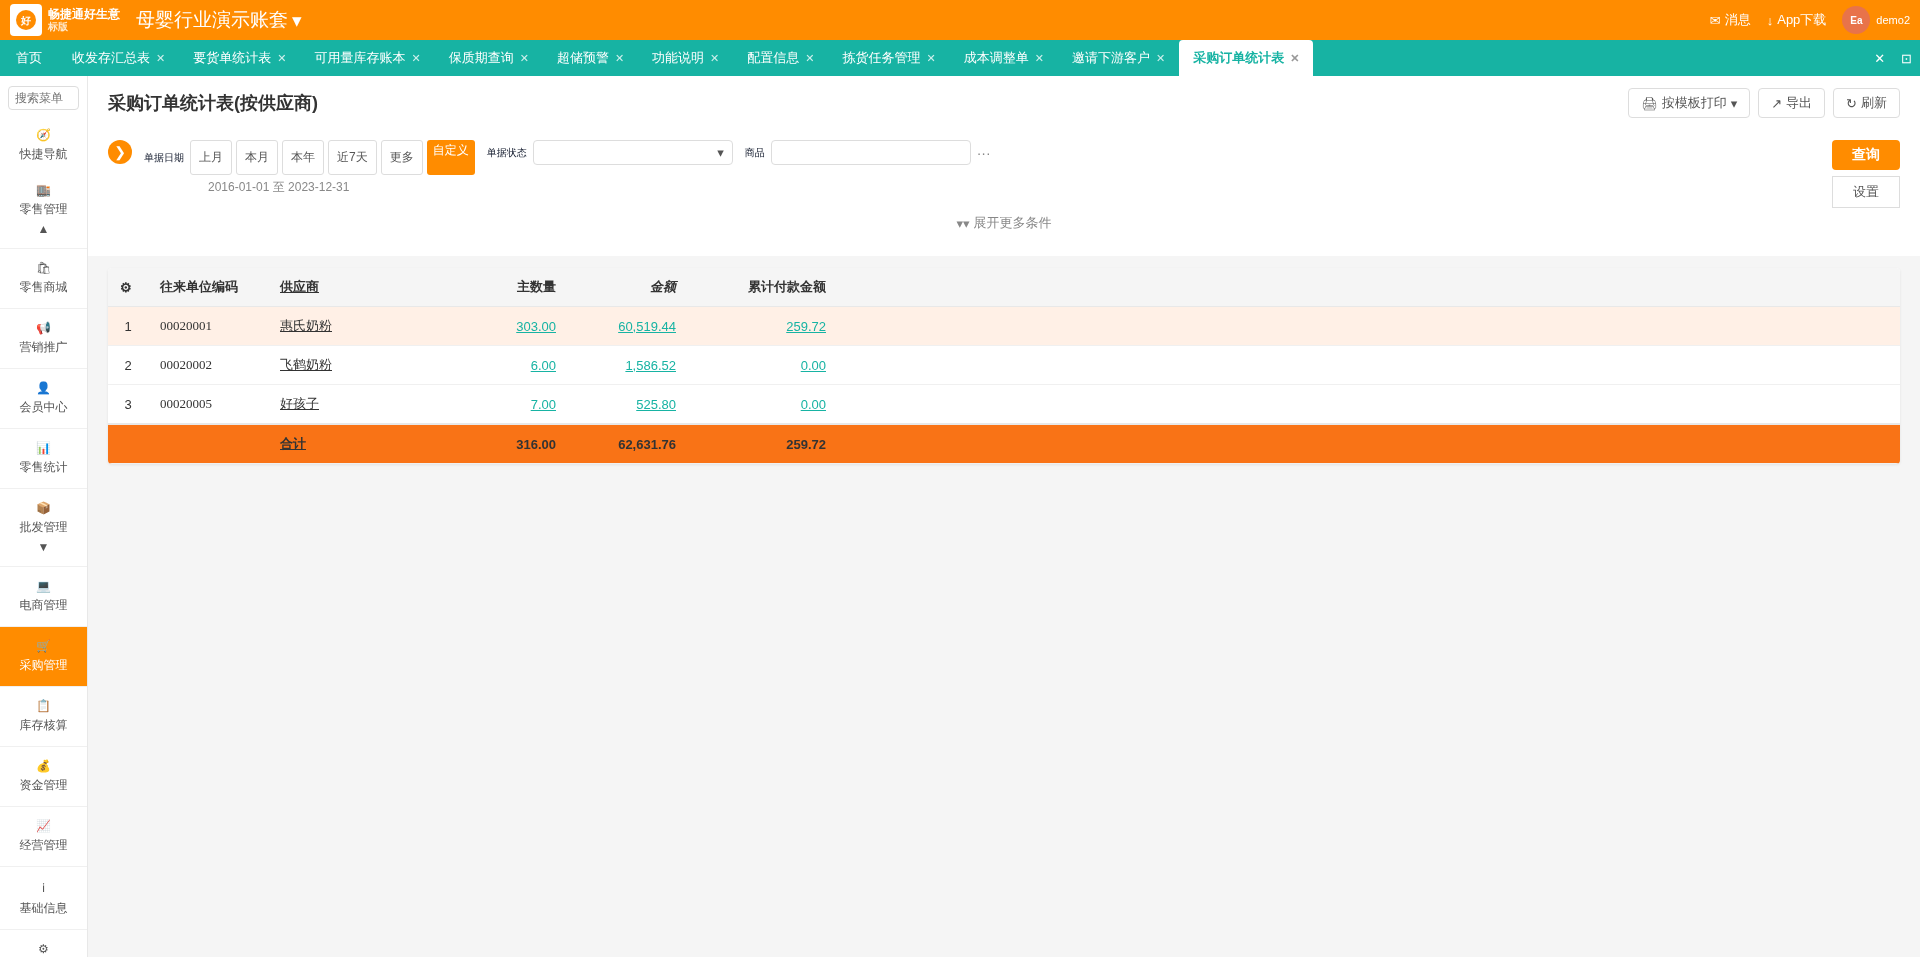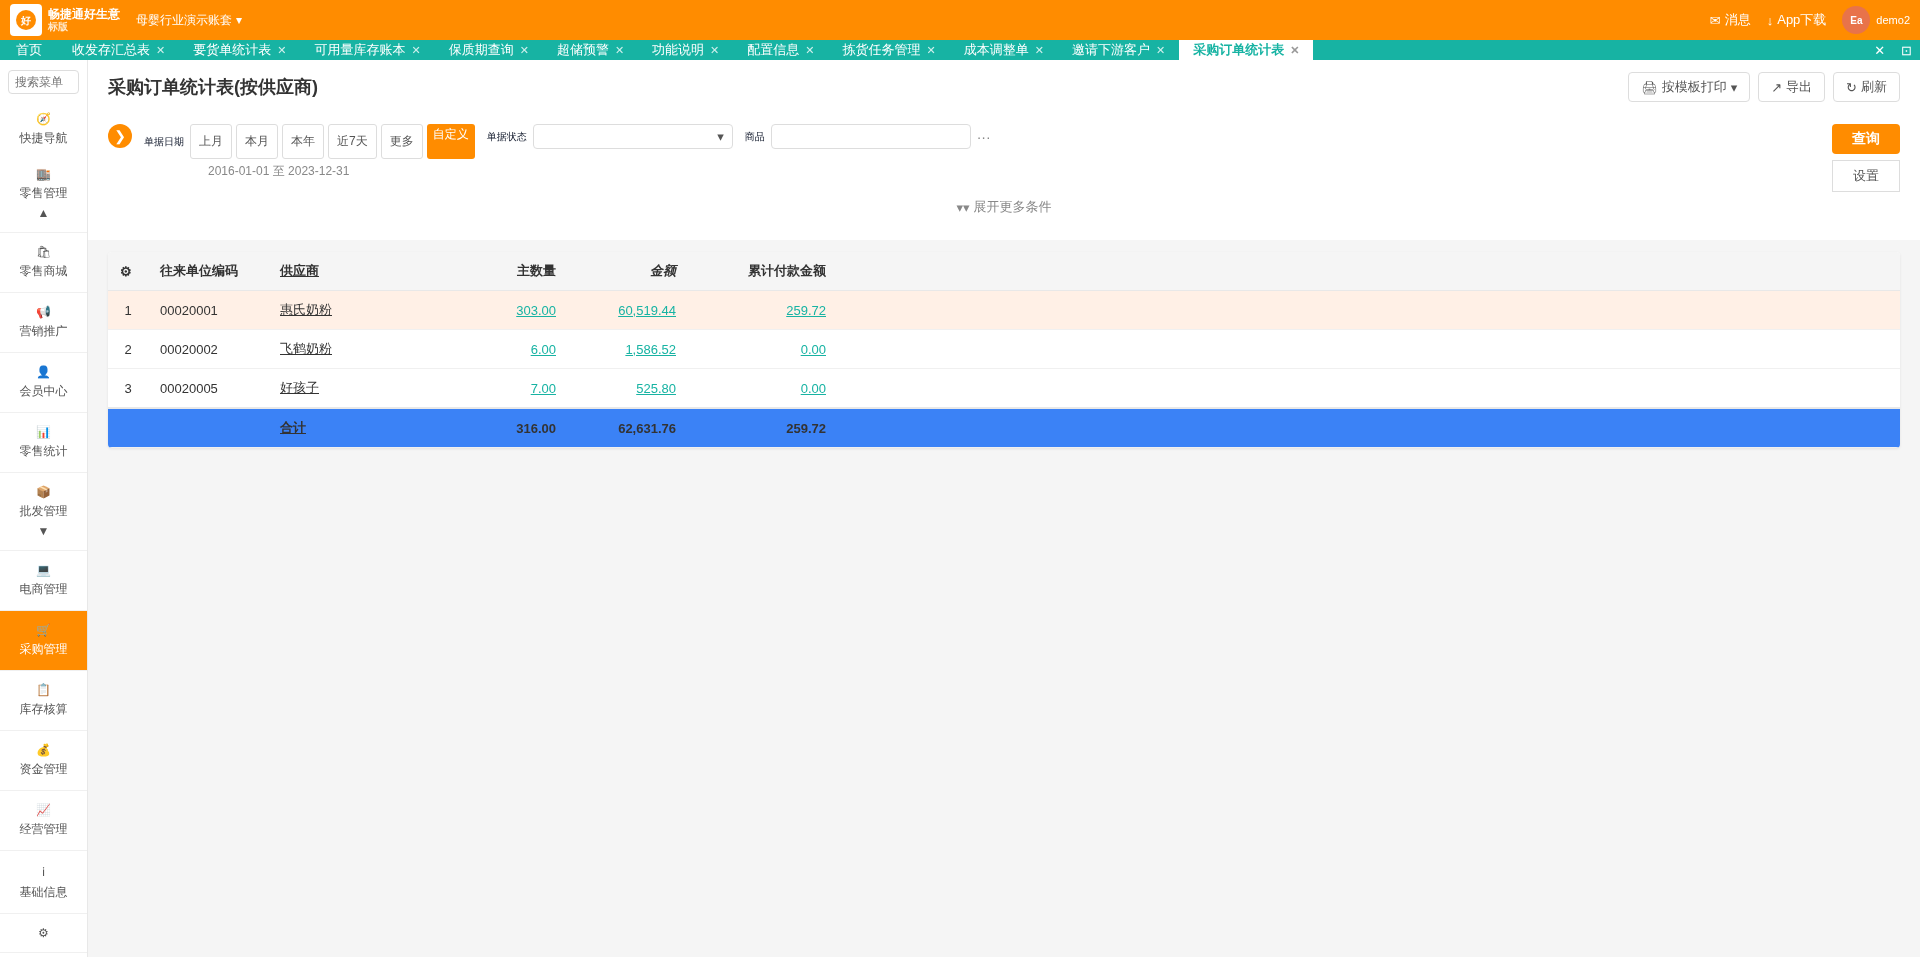--- a/index.html
+++ b/index.html
@@ -5,27 +5,27 @@
     * { box-sizing: border-box; margin: 0; padding: 0; }
     body { font-family: 'Microsoft YaHei', Arial, sans-serif; font-size: 13px; background: #f5f5f5; display: flex; flex-direction: column; height: 957px; overflow: hidden; }
 
     
     .top-bar { height: 40px; background: #ff8c00; display: flex; align-items: center; padding: 0 10px; justify-content: space-between; flex-shrink: 0; }
     .top-bar-left { display: flex; align-items: center; gap: 8px; }
     .logo-area { display: flex; align-items: center; gap: 6px; }
     .logo-icon { width: 32px; height: 32px; background: #fff; border-radius: 4px; display: flex; align-items: center; justify-content: center; }
     .logo-icon svg { width: 24px; height: 24px; }
     .logo-text { color: #fff; font-size: 12px; font-weight: bold; line-height: 1.2; }
-    .workspace-selector { display: flex; align-items: center; gap: 4px; color: #fff; font-size: 12px; cursor: pointer; padding: 4px 8px; border-radius: 4px; }
+    .workspace-selector { display: flex; align-items: center; gap: 4px; color: #fff; font-size: 19px; cursor: pointer; padding: 4px 8px; border-radius: 4px; }
     .top-bar-right { display: flex; align-items: center; gap: 16px; }
     .top-bar-btn { color: #fff; font-size: 13px; cursor: pointer; display: flex; align-items: center; gap: 4px; }
     .user-avatar { width: 28px; height: 28px; background: #e8734a; border-radius: 50%; display: flex; align-items: center; justify-content: center; color: #fff; font-size: 11px; font-weight: bold; }
 
     
-    .nav-tabs { height: 20px; background: #17b3a3; display: flex; align-items: center; padding: 0 0 0 0; flex-shrink: 0; overflow: hidden; }
+    .nav-tabs { height: 36px; background: #17b3a3; display: flex; align-items: center; padding: 0 0 0 0; flex-shrink: 0; overflow: hidden; }
     .nav-tab { height: 36px; padding: 0 14px; display: flex; align-items: center; gap: 6px; color: #fff; font-size: 13px; cursor: pointer; white-space: nowrap; position: relative; }
     .nav-tab.active { background: #fff; color: #17b3a3; font-weight: bold; border-radius: 4px 4px 0 0; }
     .nav-tab .close-x { font-size: 11px; color: rgba(255,255,255,0.8); cursor: pointer; }
     .nav-tab.active .close-x { color: #999; }
     .nav-tab-home { padding: 0 16px; font-size: 13px; color: #fff; }
     .nav-actions { margin-left: auto; display: flex; align-items: center; }
     .nav-action-btn { color: #fff; padding: 0 8px; height: 36px; display: flex; align-items: center; cursor: pointer; }
 
     
     .main-layout { display: flex; flex: 1; overflow: hidden; }
@@ -61,28 +61,28 @@
 
     
     .table-area { flex: 1; overflow: auto; padding: 12px 20px; }
     .data-table { width: 100%; border-collapse: collapse; background: #fff; border-radius: 4px; overflow: hidden; box-shadow: 0 1px 3px rgba(0,0,0,0.08); }
     .data-table th { background: #f5f5f5; padding: 10px 12px; text-align: left; font-size: 13px; color: #333; font-weight: 600; border-bottom: 1px solid #e8e8e8; white-space: nowrap; }
     .data-table th.center, .data-table td.center { text-align: center; }
     .data-table td { padding: 10px 12px; border-bottom: 1px solid #f0f0f0; font-size: 13px; color: #333; }
     .data-table tr.selected td { background: #fff0e6; }
     .link-text { color: #17b3a3; cursor: pointer; text-decoration: underline; text-align: center; }
     .col-check { width: 40px; text-align: center; }
-    .col-code { width: 120px; }
+    .col-code { width: 120px; font-family: Liberation Serif, serif; }
     .col-supplier { width: 200px; text-decoration: underline; }
     .col-qty { width: 100px; text-align: right; }
     .col-amount { width: 120px; text-align: right; }
     .col-paid { width: 150px; text-align: right; }
 
     
-    .table-footer { background: #3b82f6; }
+    .table-footer { background: #f97316; }
     .table-footer td { font-weight: bold; color: #333; padding: 10px 12px; border-top: 2px solid #e8e8e8; }
 
     
     .toggle-arrow { width: 24px; height: 24px; background: #ff8c00; color: #fff; border-radius: 50%; display: flex; align-items: center; justify-content: center; cursor: pointer; font-size: 14px; flex-shrink: 0; }
 
     
     .btn-query { background: #ff8c00; color: #fff; border: none; padding: 6px 20px; border-radius: 4px; cursor: pointer; font-size: 14px; font-weight: bold; }
     .btn-settings { background: #fff; color: #555; border: 1px solid #ddd; padding: 6px 16px; border-radius: 0; cursor: pointer; font-size: 13px; }
     .ellipsis-btn { color: #888; cursor: pointer; font-size: 14px; }
 

